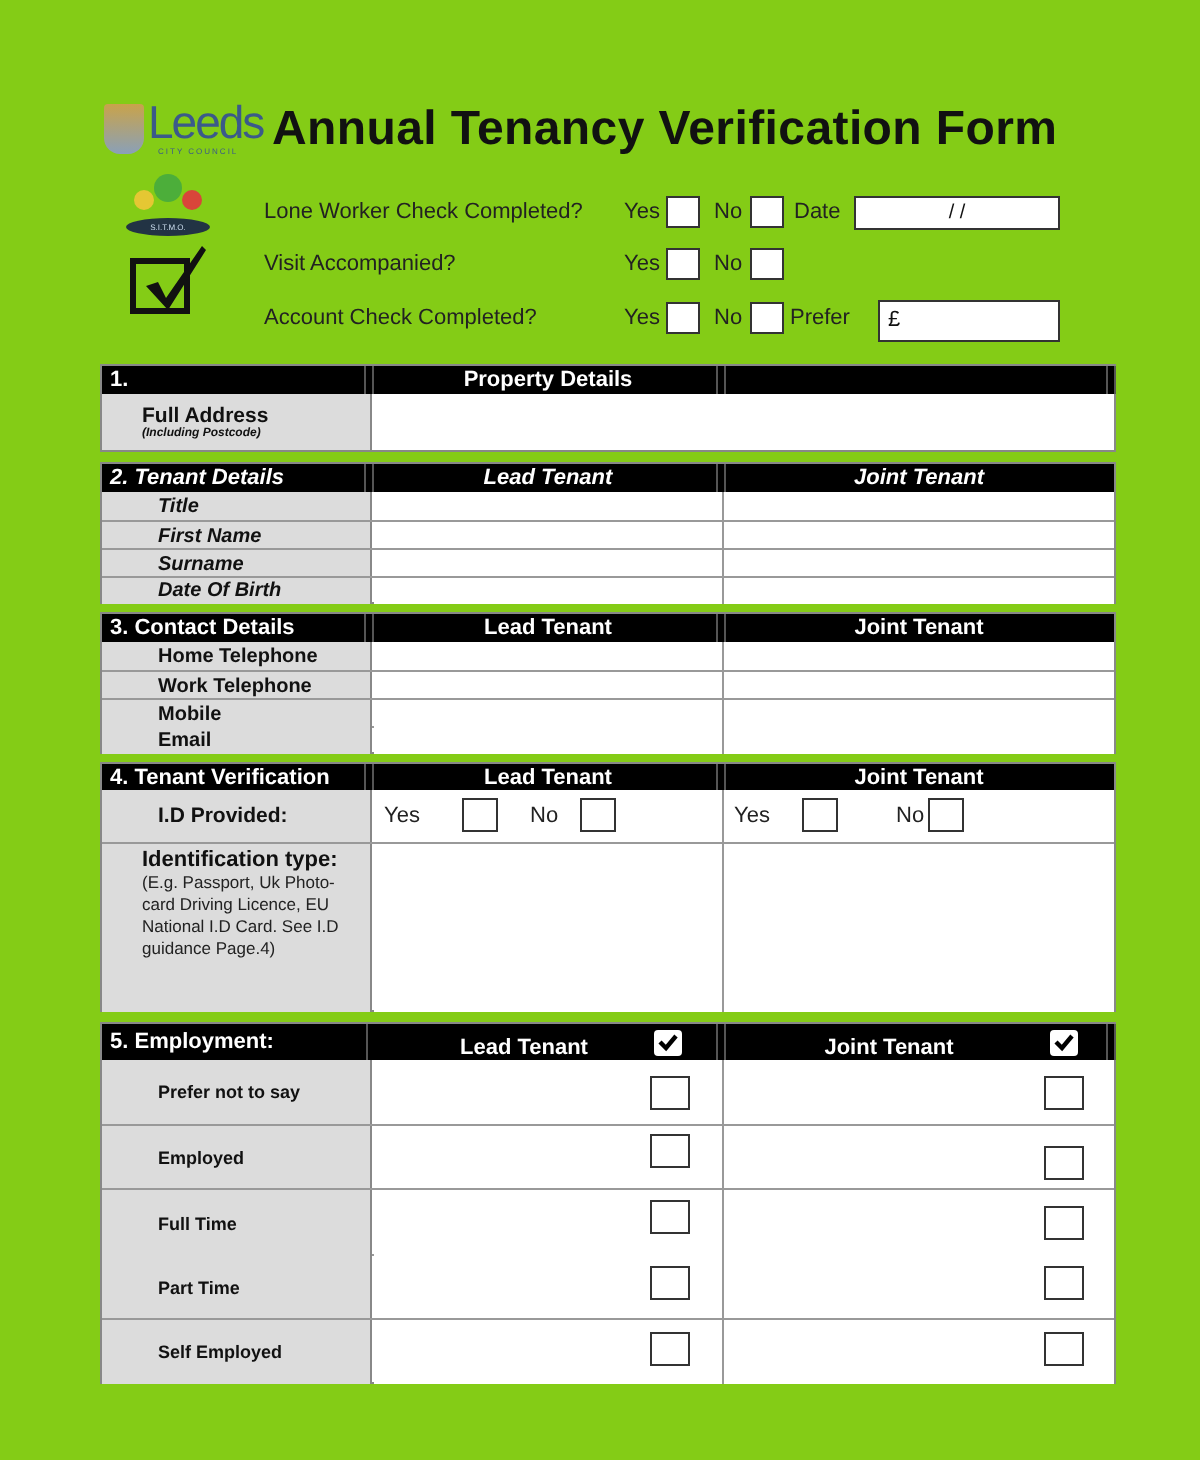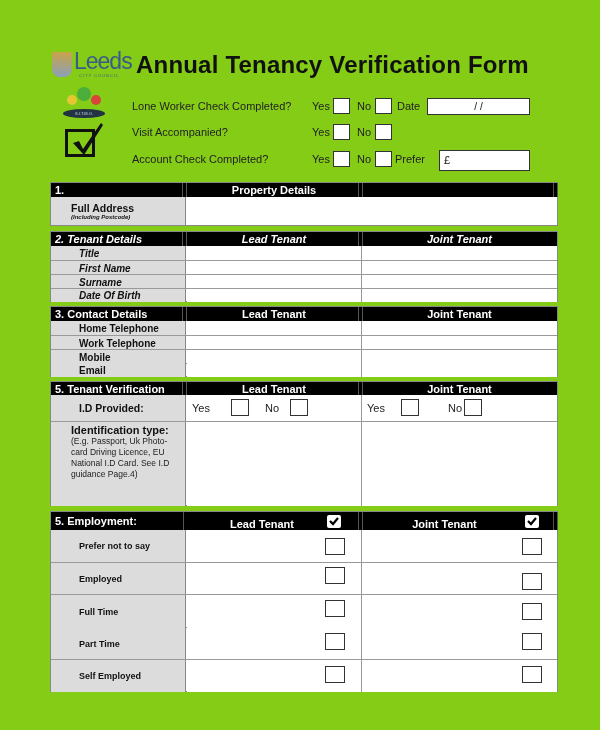--- a/index.html
+++ b/index.html
@@ -166,21 +166,21 @@
       </div>
     <div class="row" style="top:42px;height:14px;">
         <div class="lbl">Mobile</div>
         <div class="cell lead"></div>
         <div class="cell joint"></div>
       </div>
   </div>
 
   <div class="sec" style="top:374px;height:125px;">
     <div class="hdr" style="height:13px;">
-      <div class="c" style="left:4px;">5. Tenant  Verification</div>
+      <div class="c" style="left:4px;">4. Tenant  Verification</div>
       <div class="sep" style="left:131px;"></div>
       <div class="c" style="left:136px;width:174px;justify-content:center;">Lead Tenant</div>
       <div class="sep" style="left:307px;"></div>
       <div class="c" style="left:311px;right:0;justify-content:center;">Joint Tenant</div>
     </div>
     <div class="row" style="top:13px;height:26px;border-top:none;">
       <div class="lbl" style="font-size:10.5px;">I.D Provided:</div>
       <div class="cell lead">
         <span class="txt" style="left:5px;top:7px;">Yes</span>
         <div class="small-cb" style="left:44px;top:4px;"></div>

